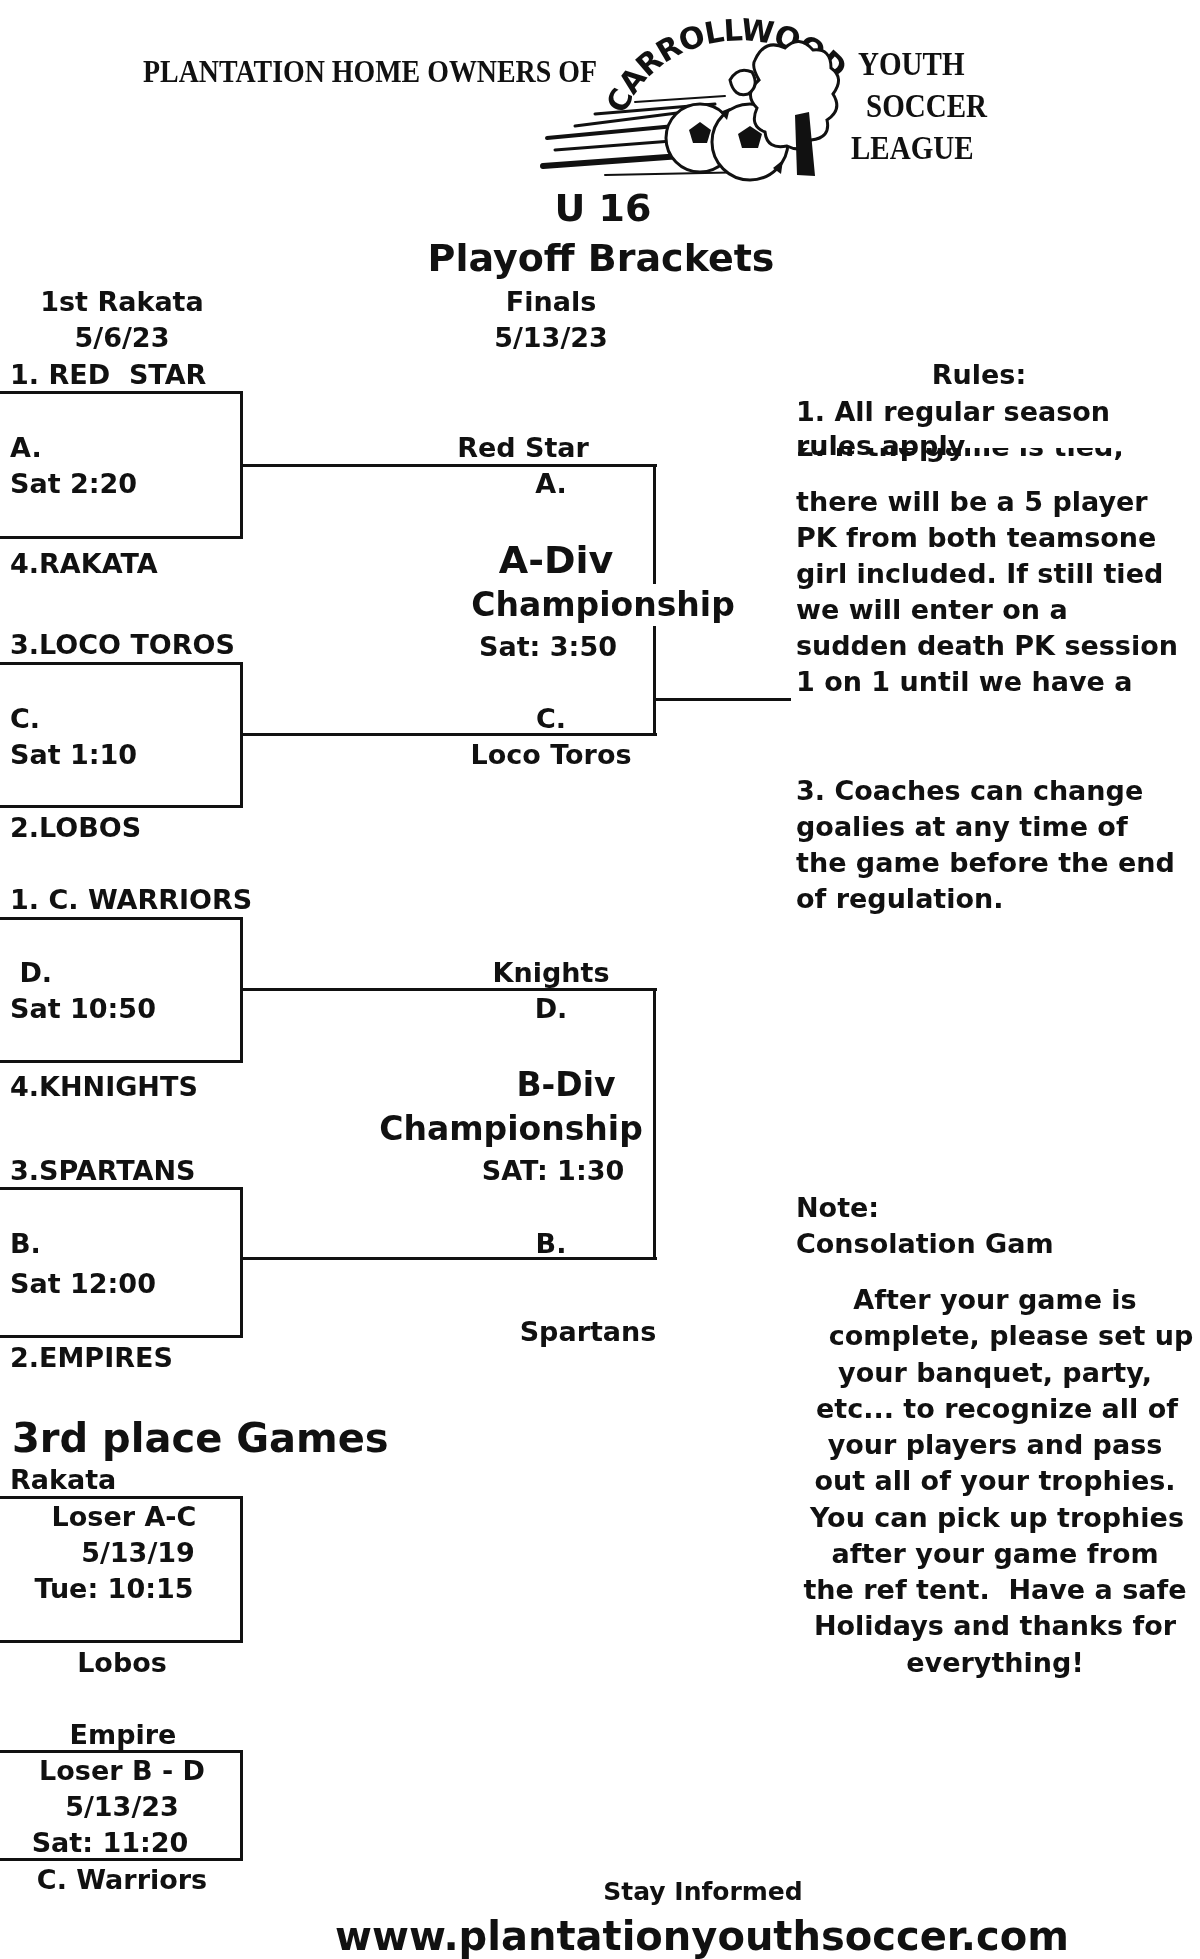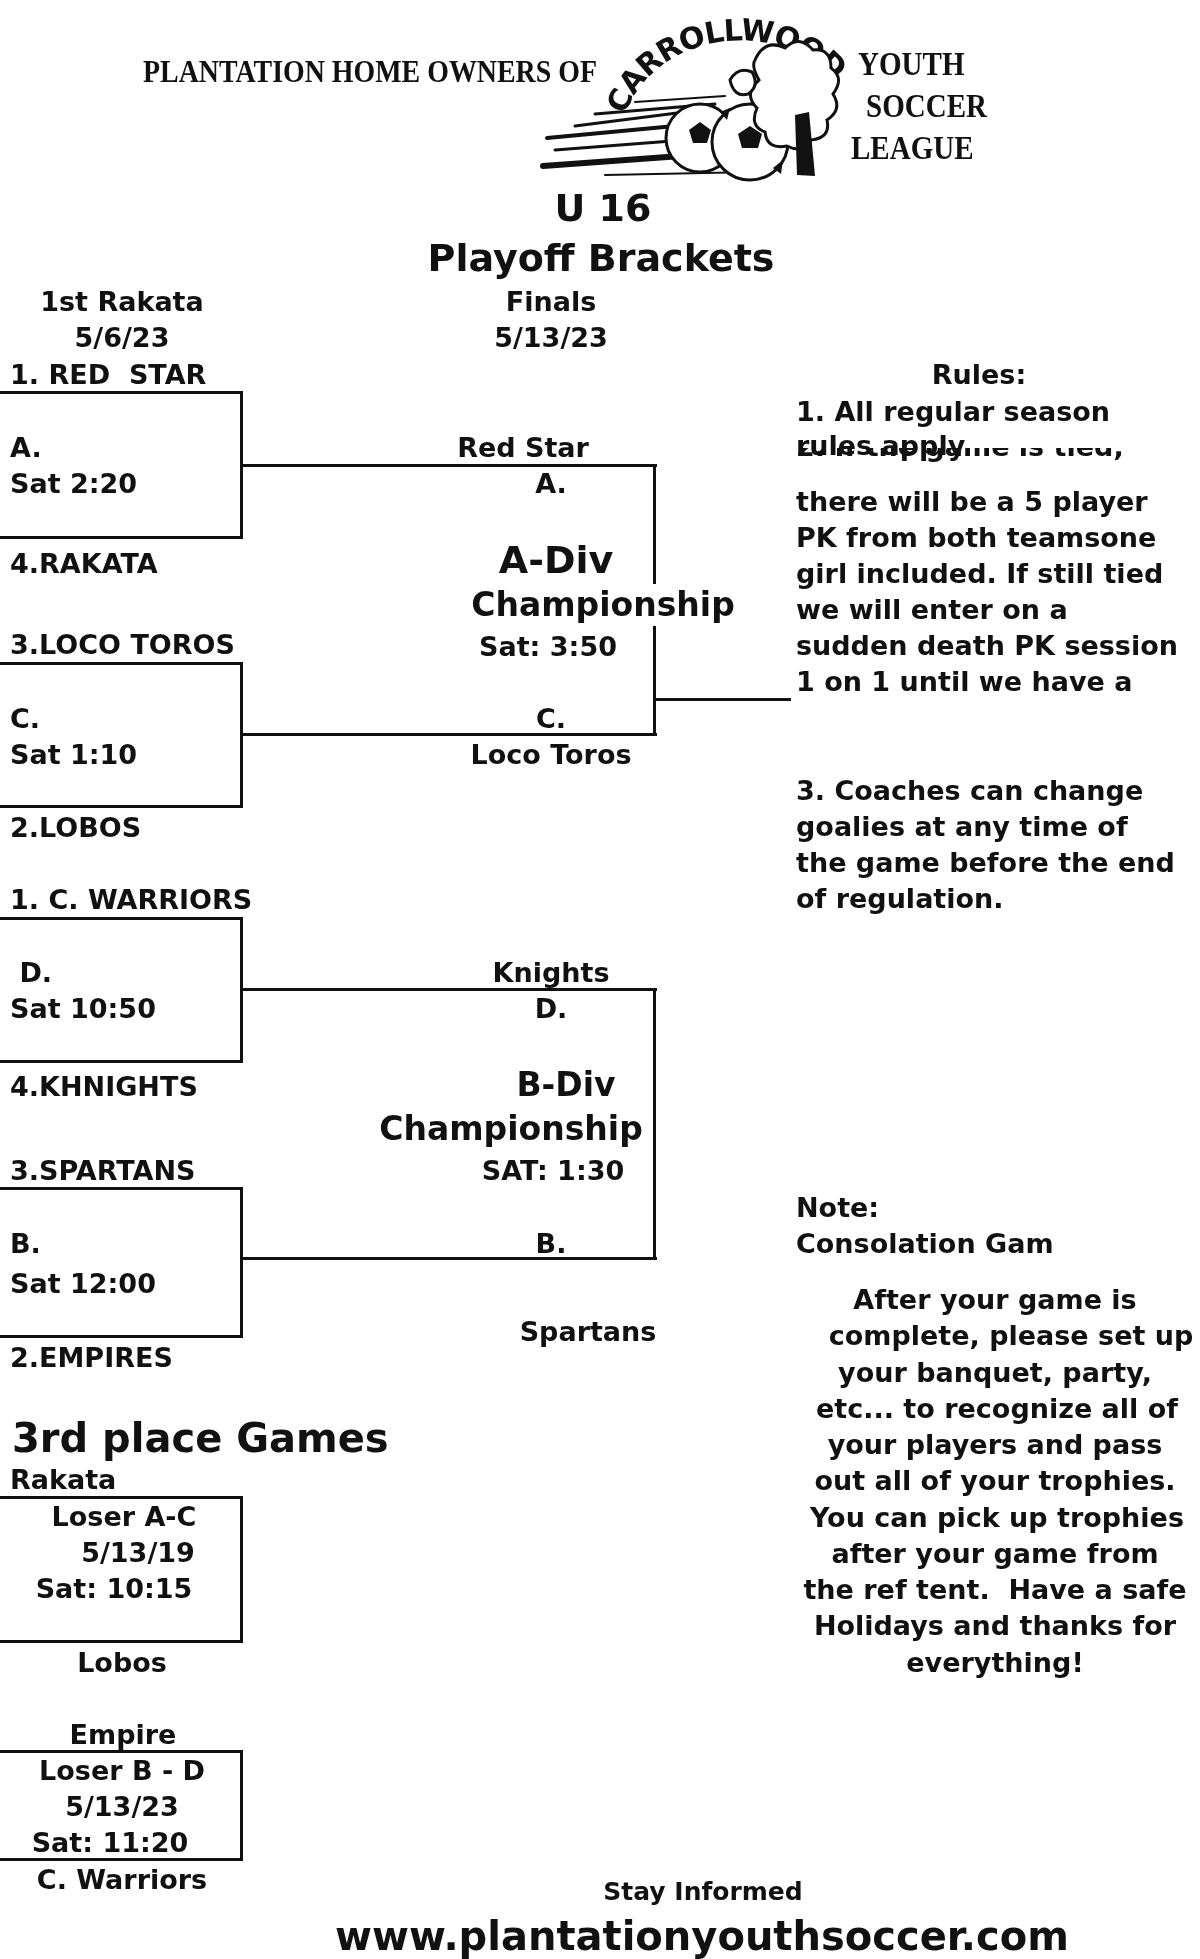--- a/index.html
+++ b/index.html
@@ -113,21 +113,21 @@
 <div class="t c" style="left:553px; top:1153px;">SAT: 1:30</div>
 <div class="t c" style="left:551px; top:1226px;">B.</div>
 <div class="t c" style="left:551px; top:1314px;margin-left:37px;">Spartans</div>
 
 <div class="t" style="left:12px; top:1414px; font-size:40px; line-height:48px;">3rd place Games</div>
 
 <div class="t" style="left:10px; top:1462px;">Rakata</div>
 <div class="box" style="left:0; top:1496px; width:243px; height:147px;"></div>
 <div class="t c" style="left:124px; top:1499px;">Loser A-C</div>
 <div class="t c" style="left:138px; top:1535px;">5/13/19</div>
-<div class="t c" style="left:114px; top:1571px;">Sat: 10:15</div>
+<div class="t c" style="left:114px; top:1571px;">Tue: 10:15</div>
 <div class="t c" style="left:122px; top:1645px;">Lobos</div>
 
 <div class="t c" style="left:123px; top:1717px;">Empire</div>
 <div class="box" style="left:0; top:1750px; width:243px; height:111px;"></div>
 <div class="t c" style="left:122px; top:1753px;">Loser B - D</div>
 <div class="t c" style="left:122px; top:1789px;">5/13/23</div>
 <div class="t c" style="left:110px; top:1825px;">Sat: 11:20</div>
 <div class="t c" style="left:122px; top:1862px;">C. Warriors</div>
 
 <div class="t c" style="left:979px; top:357px;">Rules:</div>

